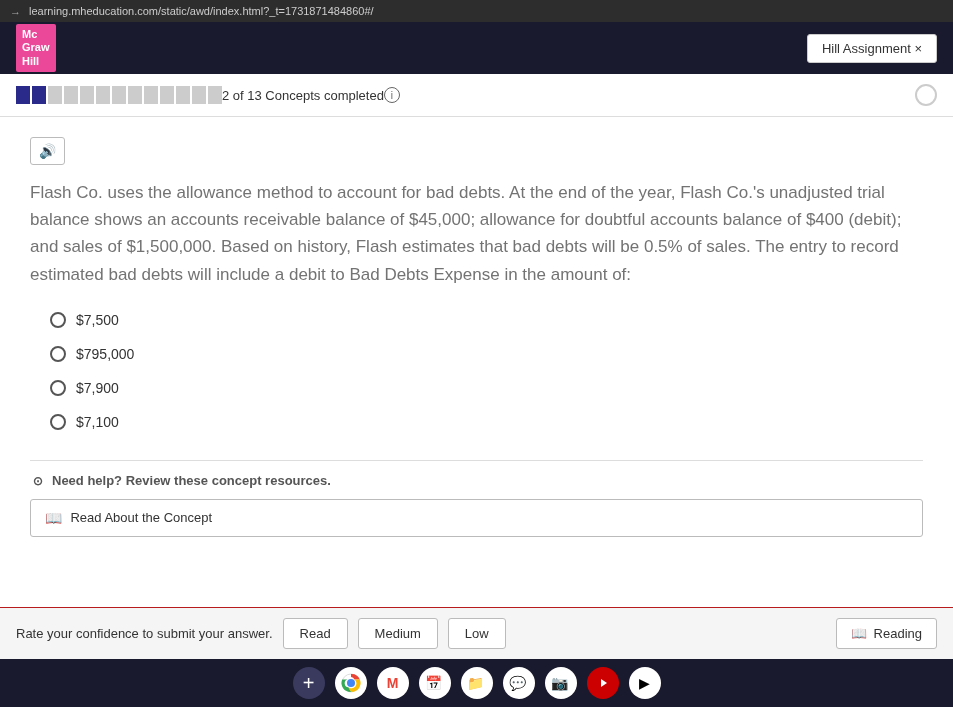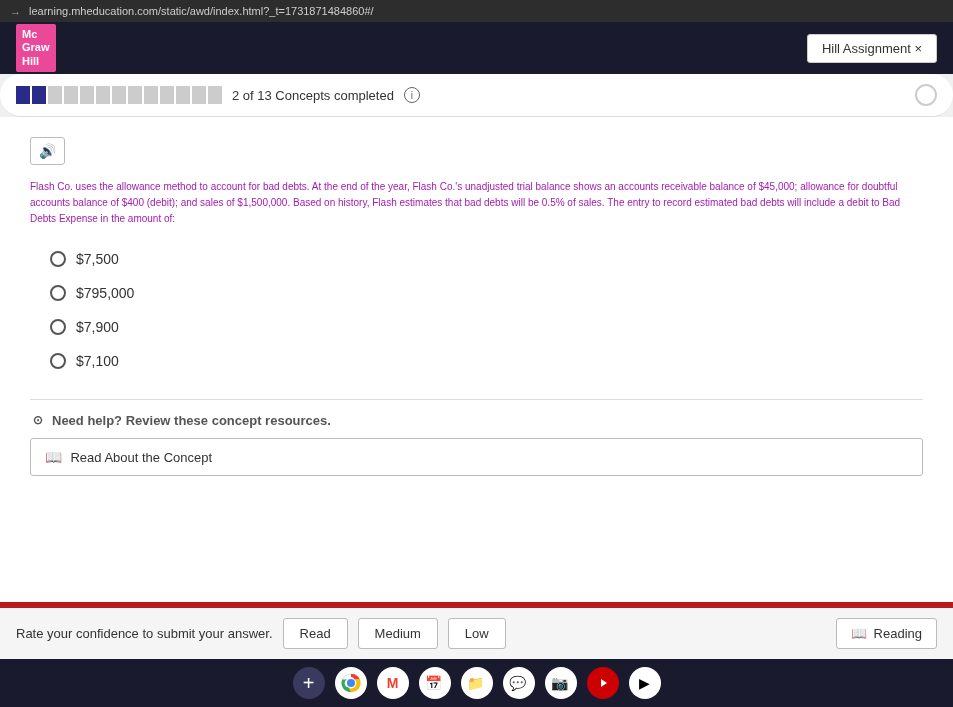--- a/index.html
+++ b/index.html
@@ -65,23 +65,21 @@
       border-radius: 3px;
       color: #333;
     }
 
     
     .progress-area {
       background: white;
       padding: 10px 16px;
       display: flex;
       align-items: center;
-      gap: 10px;
       border-bottom: 1px solid #ddd;
-      border-radius: 21px;
     }
 
     .progress-bar-visual {
       display: flex;
       gap: 2px;
       align-items: center;
     }
 
     .progress-segment {
       height: 18px;
@@ -153,22 +151,22 @@
       background: white;
       border: 1px solid #bbb;
       padding: 5px 8px;
       cursor: pointer;
       border-radius: 3px;
       font-size: 14px;
       color: #555;
     }
 
     .question-text {
-      font-size: 10px;
-      color: #a21caf;
+      font-size: 17px;
+      color: #737373;
       line-height: 1.6;
       margin-bottom: 24px;
     }
 
     
     .options-list {
       list-style: none;
       display: flex;
       flex-direction: column;
       gap: 18px;
@@ -237,21 +235,21 @@
     }
 
     .book-icon {
       font-size: 14px;
       color: #555;
     }
 
     
     .footer {
       background: #f5f5f5;
-      border-top: 6px solid #b91c1c;
+      border-top: 1px solid #b91c1c;
       padding: 10px 16px;
       display: flex;
       align-items: center;
       gap: 10px;
     }
 
     .footer-label {
       font-size: 13px;
       color: #333;
     }

